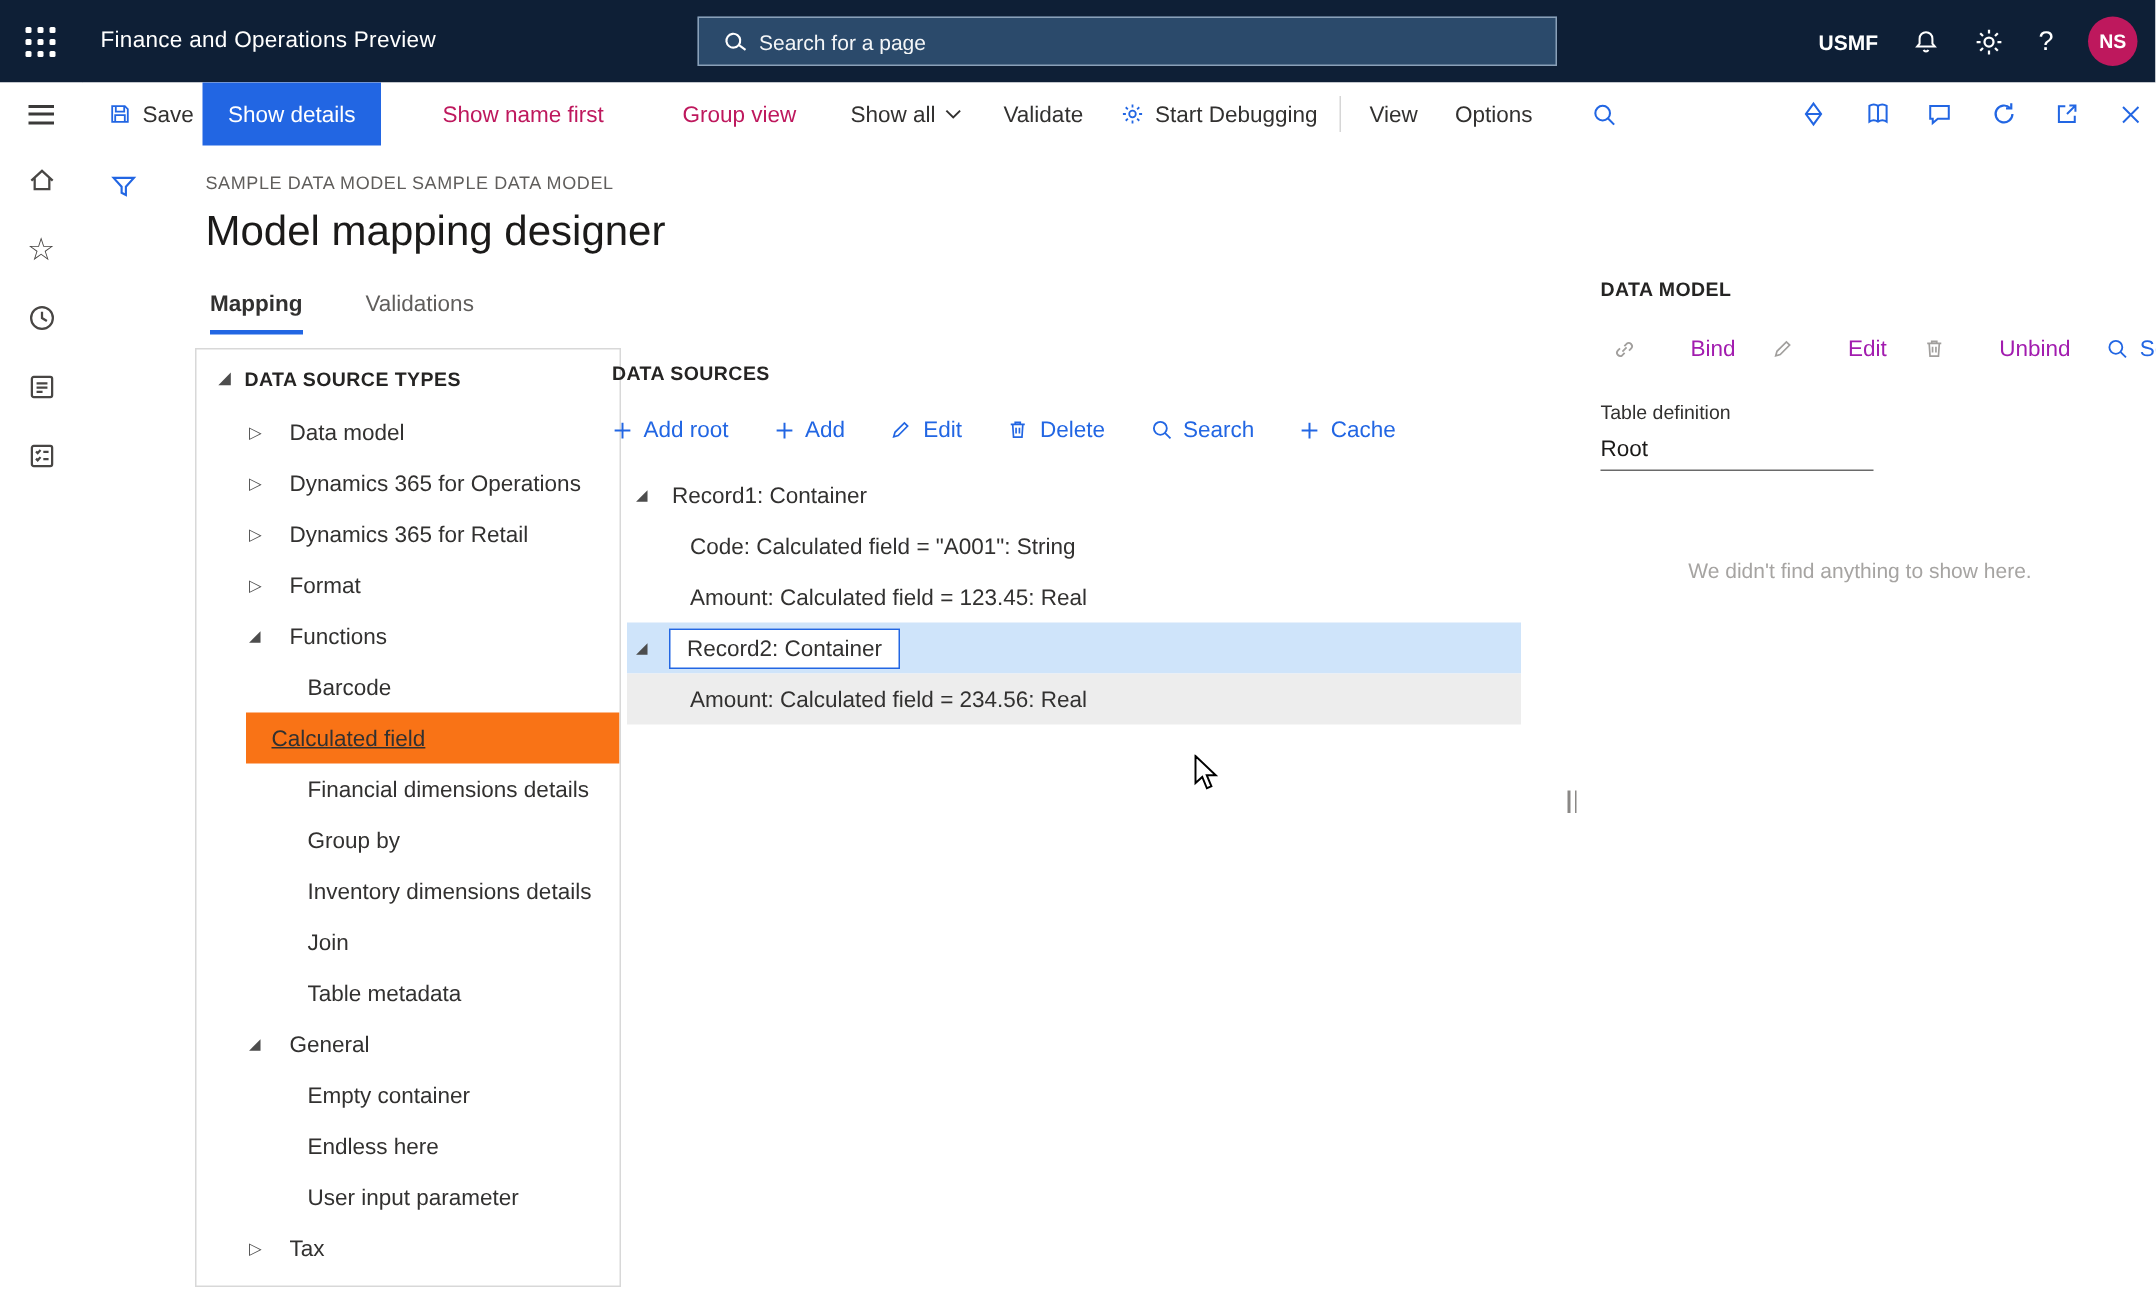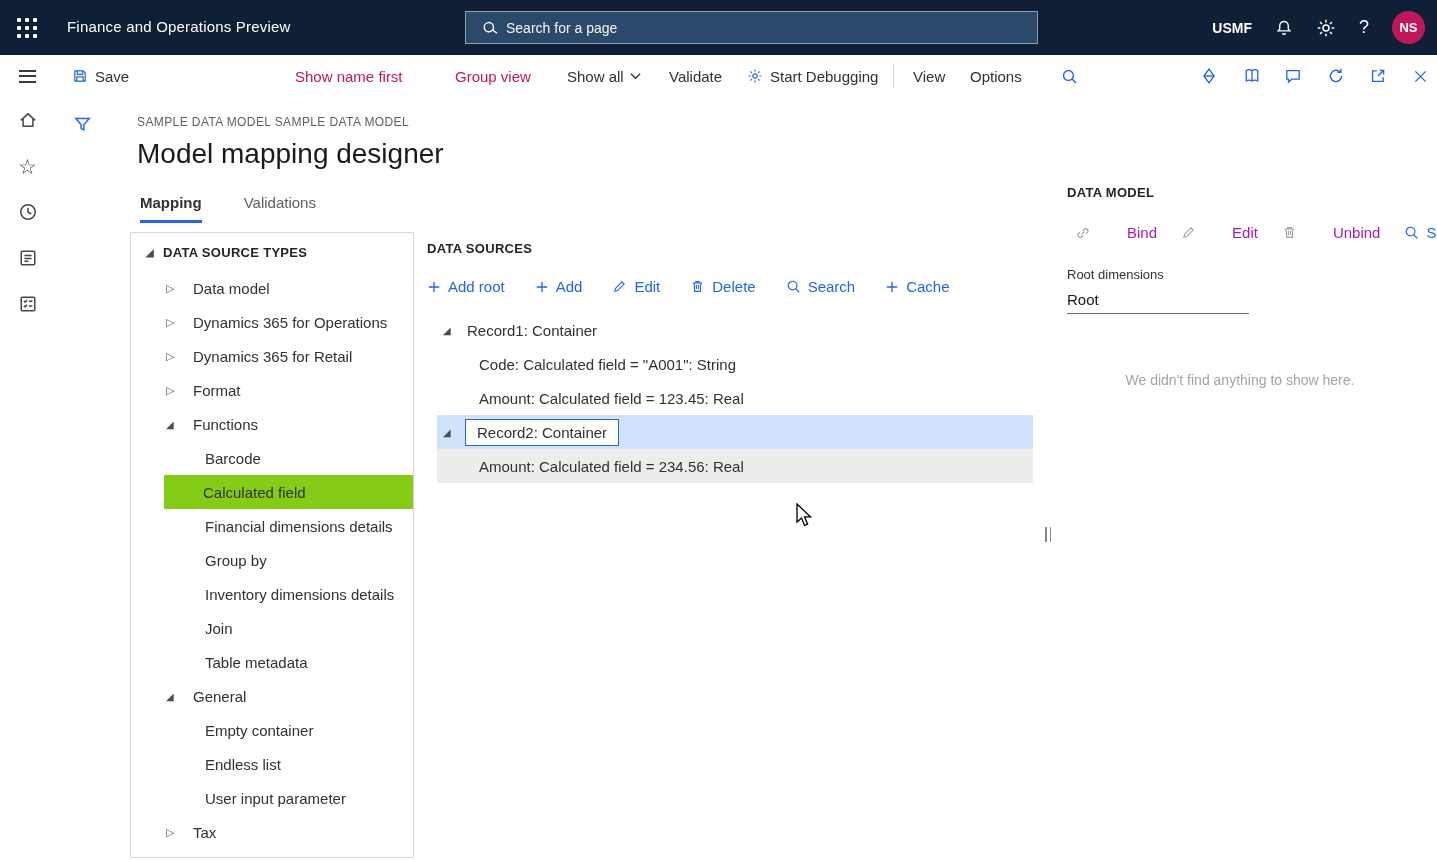--- a/index.html
+++ b/index.html
@@ -51,28 +51,28 @@
   .tab.active { color:#323130; font-weight:700; border-bottom:3px solid #2266e3; }
 
   
   .st-panel { position:absolute; left:130px; top:232px; width:284px; height:626px; background:#fff; border:1px solid #d8d8d8; overflow:hidden; }
   .st-header { height:38px; display:flex; align-items:center; padding-left:15px; font-size:13px; font-weight:700; letter-spacing:.3px; color:#252423; }
   .st-row { height:34px; display:flex; align-items:center; font-size:15px; color:#323130; cursor:pointer; }
   .st-row .lbl { white-space:nowrap; }
   .st-row.lvl1 { padding-left:35px; }
   .st-row.lvl1 .tri { width:27px; }
   .st-row.lvl2 { padding-left:74px; }
-  .st-row.selected { margin-left:33px; padding-left:39px; background:#84cc16; }
+  .st-row.selected { margin-left:33px; padding-left:17px; background:#f97316;text-decoration:underline; }
   .tri { display:inline-flex; justify-content:flex-start; color:#4d4d4d; }
   .tri.c { font-size:11px; }
   .tri.e { font-size:10px; }
   .st-header .tri { width:17px; font-size:10px; }
 
   
-  .ds-panel { position:absolute; left:427px; top:241px; width:610px; }
+  .ds-panel { position:absolute; left:408px; top:241px; width:610px; }
   .ds-header { font-size:13px; font-weight:700; letter-spacing:.3px; color:#252423; }
   .ds-toolbar { margin-top:22px; display:flex; align-items:center; gap:30px; color:#2266e3; font-size:15px; }
   .ds-toolbar .tbtn { display:flex; align-items:center; gap:7px; cursor:pointer; }
   .ds-tree { margin-top:18px; margin-left:10px; width:596px; }
   .ds-row { height:34px; display:flex; align-items:center; font-size:15px; color:#323130; cursor:pointer; }
   .ds-row.lvl1 { padding-left:6px; }
   .ds-row.lvl1 .tri { width:24px; }
   .ds-row.lvl2 { padding-left:42px; }
   .ds-row.selected { background:#cfe4fa; }
   .ds-row.hover { background:#ededed; }
@@ -139,20 +139,23 @@
 <div class="action-pane">
   <div class="ap-item plain" style="left:17px">
     <span class="ic">
         <svg width="16" height="16" viewBox="0 0 16 16" fill="none" stroke="#2266e3" stroke-width="1.2">
           <path d="M2.8 2.8h8.4l2 2v8.4H2.8z"></path>
           <path d="M5.2 2.8v3.6h5.6V2.8M4.8 13.2V8.8h6.4v4.4"></path>
         </svg>
       </span>
     <span>Save</span>
   </div>
+  <div class="ap-item btn-primary" style="left:80px">
+    <span>Show details</span>
+  </div>
   <div class="ap-item blue" style="left:240px">
     <span>Show name first</span>
   </div>
   <div class="ap-item blue" style="left:400px">
     <span>Group view</span>
   </div>
   <div class="ap-item plain" style="left:512px">
     <span>Show all</span>
     <span class="chev">
         <svg width="11" height="8" viewBox="0 0 12 8" fill="none" stroke="#323130" stroke-width="1.4">
@@ -335,21 +338,21 @@
     <span class="lbl">Table metadata</span>
   </div>
   <div class="st-row lvl1">
     <span class="tri e">◢</span>
     <span class="lbl">General</span>
   </div>
   <div class="st-row lvl2">
     <span class="lbl">Empty container</span>
   </div>
   <div class="st-row lvl2">
-    <span class="lbl">Endless list</span>
+    <span class="lbl">Endless here</span>
   </div>
   <div class="st-row lvl2">
     <span class="lbl">User input parameter</span>
   </div>
   <div class="st-row lvl1">
     <span class="tri c">▷</span>
     <span class="lbl">Tax</span>
   </div>
 </div>
 
@@ -437,21 +440,21 @@
       <span>Unbind</span>
     </span>
     <span class="tbtn enabled">
       <svg width="15" height="15" viewBox="0 0 16 16" fill="none" stroke="#2266e3" stroke-width="1.3">
           <circle cx="7" cy="7" r="4.6"></circle>
           <line x1="10.4" y1="10.4" x2="14.2" y2="14.2"></line>
         </svg>
       <span>Search</span>
     </span>
   </div>
-  <div class="root-label">Root dimensions</div>
+  <div class="root-label">Table definition</div>
   <div class="root-value">Root</div>
   <div class="empty-msg">We didn't find anything to show here.</div>
 </div>
 
 <div class="splitter">
     <i></i>
     <i></i>
   </div>
 
 <svg class="cursor" width="22" height="26" viewBox="0 0 22 26">

